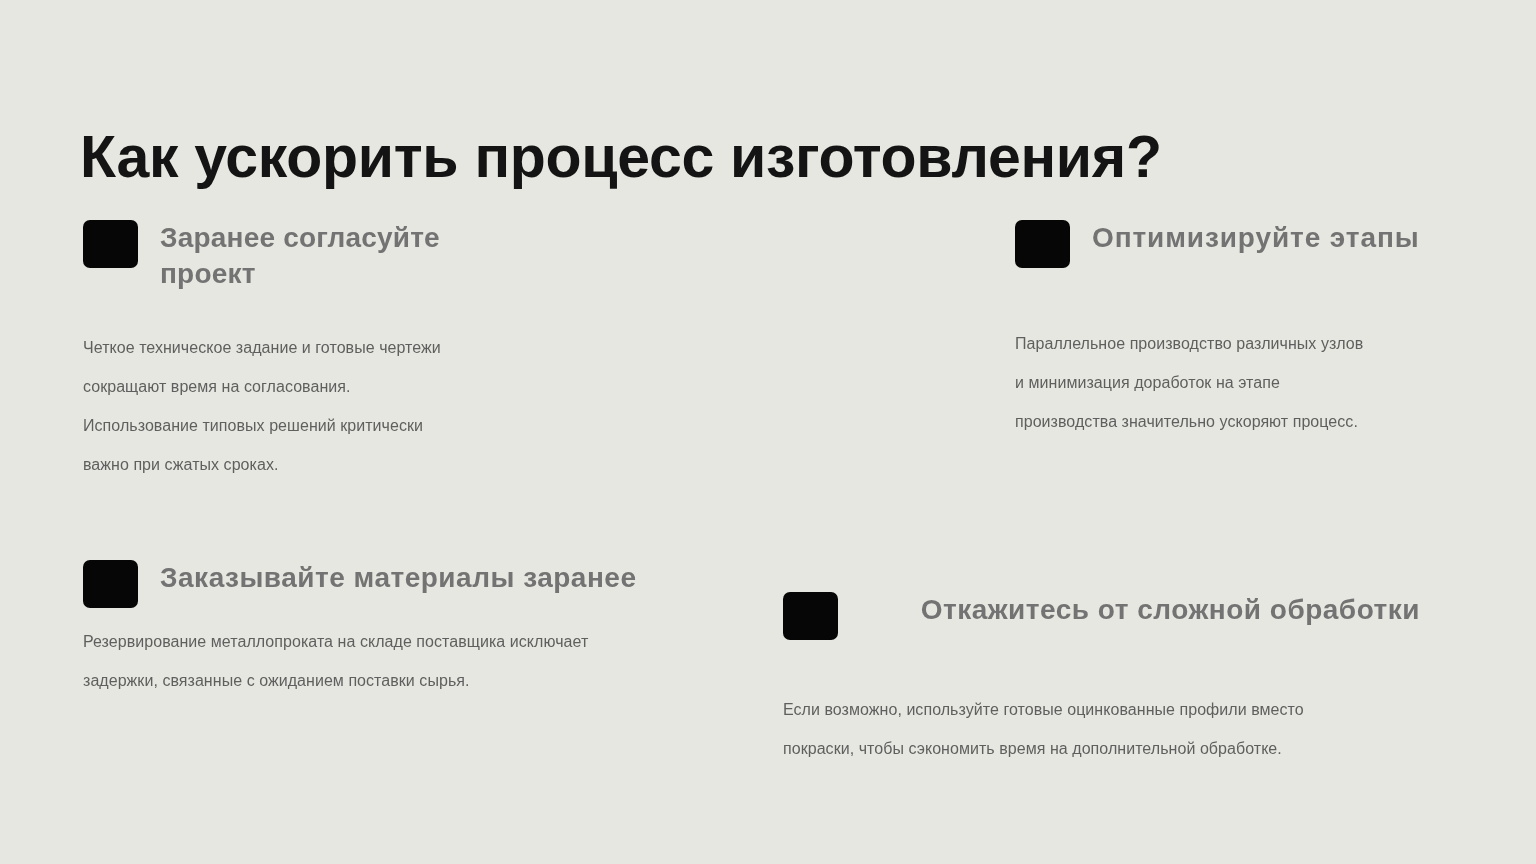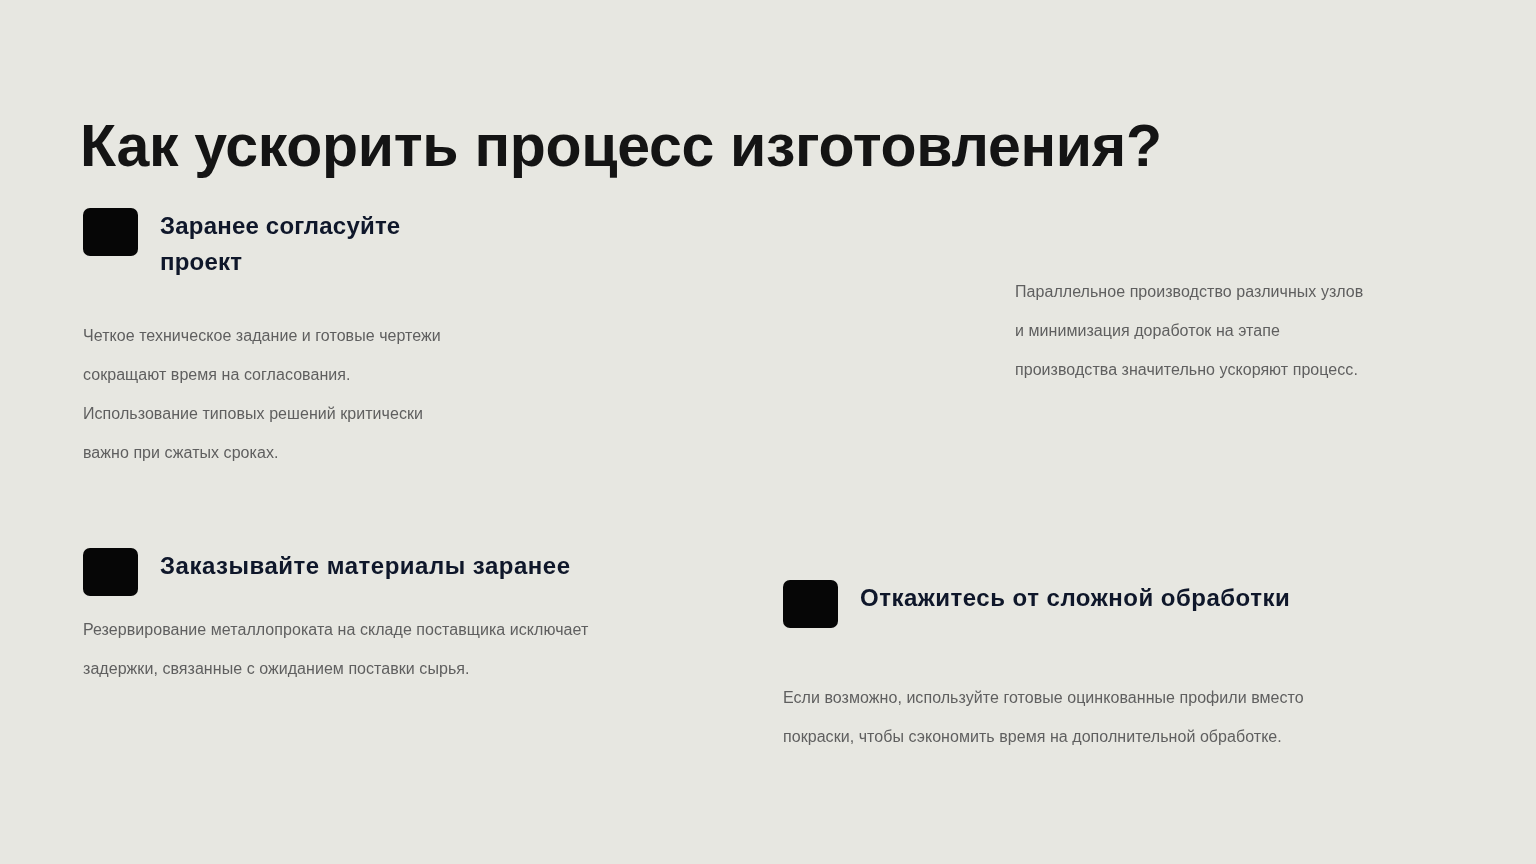--- a/index.html
+++ b/index.html
@@ -19,21 +19,21 @@
     position: relative;
     width: 1536px;
     height: 864px;
     background: #e7e7e1;
   }
 
   
   .slide-title {
     position: absolute;
     left: 80px;
-    top: 73px;
+    top: 84px;
     width: 1380px;
     font-size: 59px;
     font-weight: 700;
     line-height: 66px;
     letter-spacing: -0.3px;
     color: #141414;
     white-space: nowrap;
   }
 
   
@@ -48,26 +48,26 @@
     position: absolute;
     left: 0;
     top: 0;
     width: 55px;
     height: 48px;
     background: #060606;
     border-radius: 7px;
   }
   .card-title {
     display: block;
-    margin: 4px;
+    margin: 16px;
     padding: 0;
-    font-size: 24px;
+    font-size: 28px;
     font-weight: 700;
     line-height: 36px;
-    color: #0f172a;
+    color: #737373;
     letter-spacing: 0.2px;
   }
   .card-body {
     display: block;
     font-size: 16px;
     font-weight: 400;
     line-height: 39px;
     color: #5f5f5f;
     letter-spacing: 0.05px;
   }
@@ -87,40 +87,44 @@
   #card-3 .card-title { margin-left: 77px; width: 360px; letter-spacing: 0.9px; }
   #card-3 .card-body  { margin-top: 68px; width: 350px; }
 
   
   #card-4 { left: 83px;  top: 544px;  width: 640px; }
   #card-4 .card-title { margin-left: 77px; width: 560px; letter-spacing: 0.5px; }
   #card-4 .card-body  { margin-top: 26px; width: 575px; }
 
   
   #card-5 { left: 783px; top: 576px;  width: 640px; }
-  #card-5 .card-title { margin-left: 77px; width: 560px; letter-spacing: 0.5px; }
+  #card-5 .card-title { margin-left: 77px; width: 560px; letter-spacing: 0.5px; text-align: right; }
   #card-5 .card-body  { margin-top: 62px; width: 570px; }
 </style>
 </head>
 <body>
 
 <div class="slide">
 
   <h1 class="slide-title">Как ускорить процесс изготовления?</h1>
 
   <div class="card" id="card-1">
     <div class="card-head">
       <span class="card-icon"></span>
       <span class="card-title">Заранее согласуйте проект</span>
     </div>
     <span class="card-body">Четкое техническое задание и готовые чертежи сокращают время на согласования. Использование типовых решений критически важно при сжатых сроках.</span>
   </div>
 
 
   <div class="card" id="card-3">
+    <div class="card-head">
+      <span class="card-icon"></span>
+      <span class="card-title">Оптимизируйте этапы</span>
+    </div>
     <span class="card-body">Параллельное производство различных узлов и минимизация доработок на этапе производства значительно ускоряют процесс.</span>
   </div>
 
   <div class="card" id="card-4">
     <div class="card-head">
       <span class="card-icon"></span>
       <span class="card-title">Заказывайте материалы заранее</span>
     </div>
     <span class="card-body">Резервирование металлопроката на складе поставщика исключает задержки, связанные с ожиданием поставки сырья.</span>
   </div>

